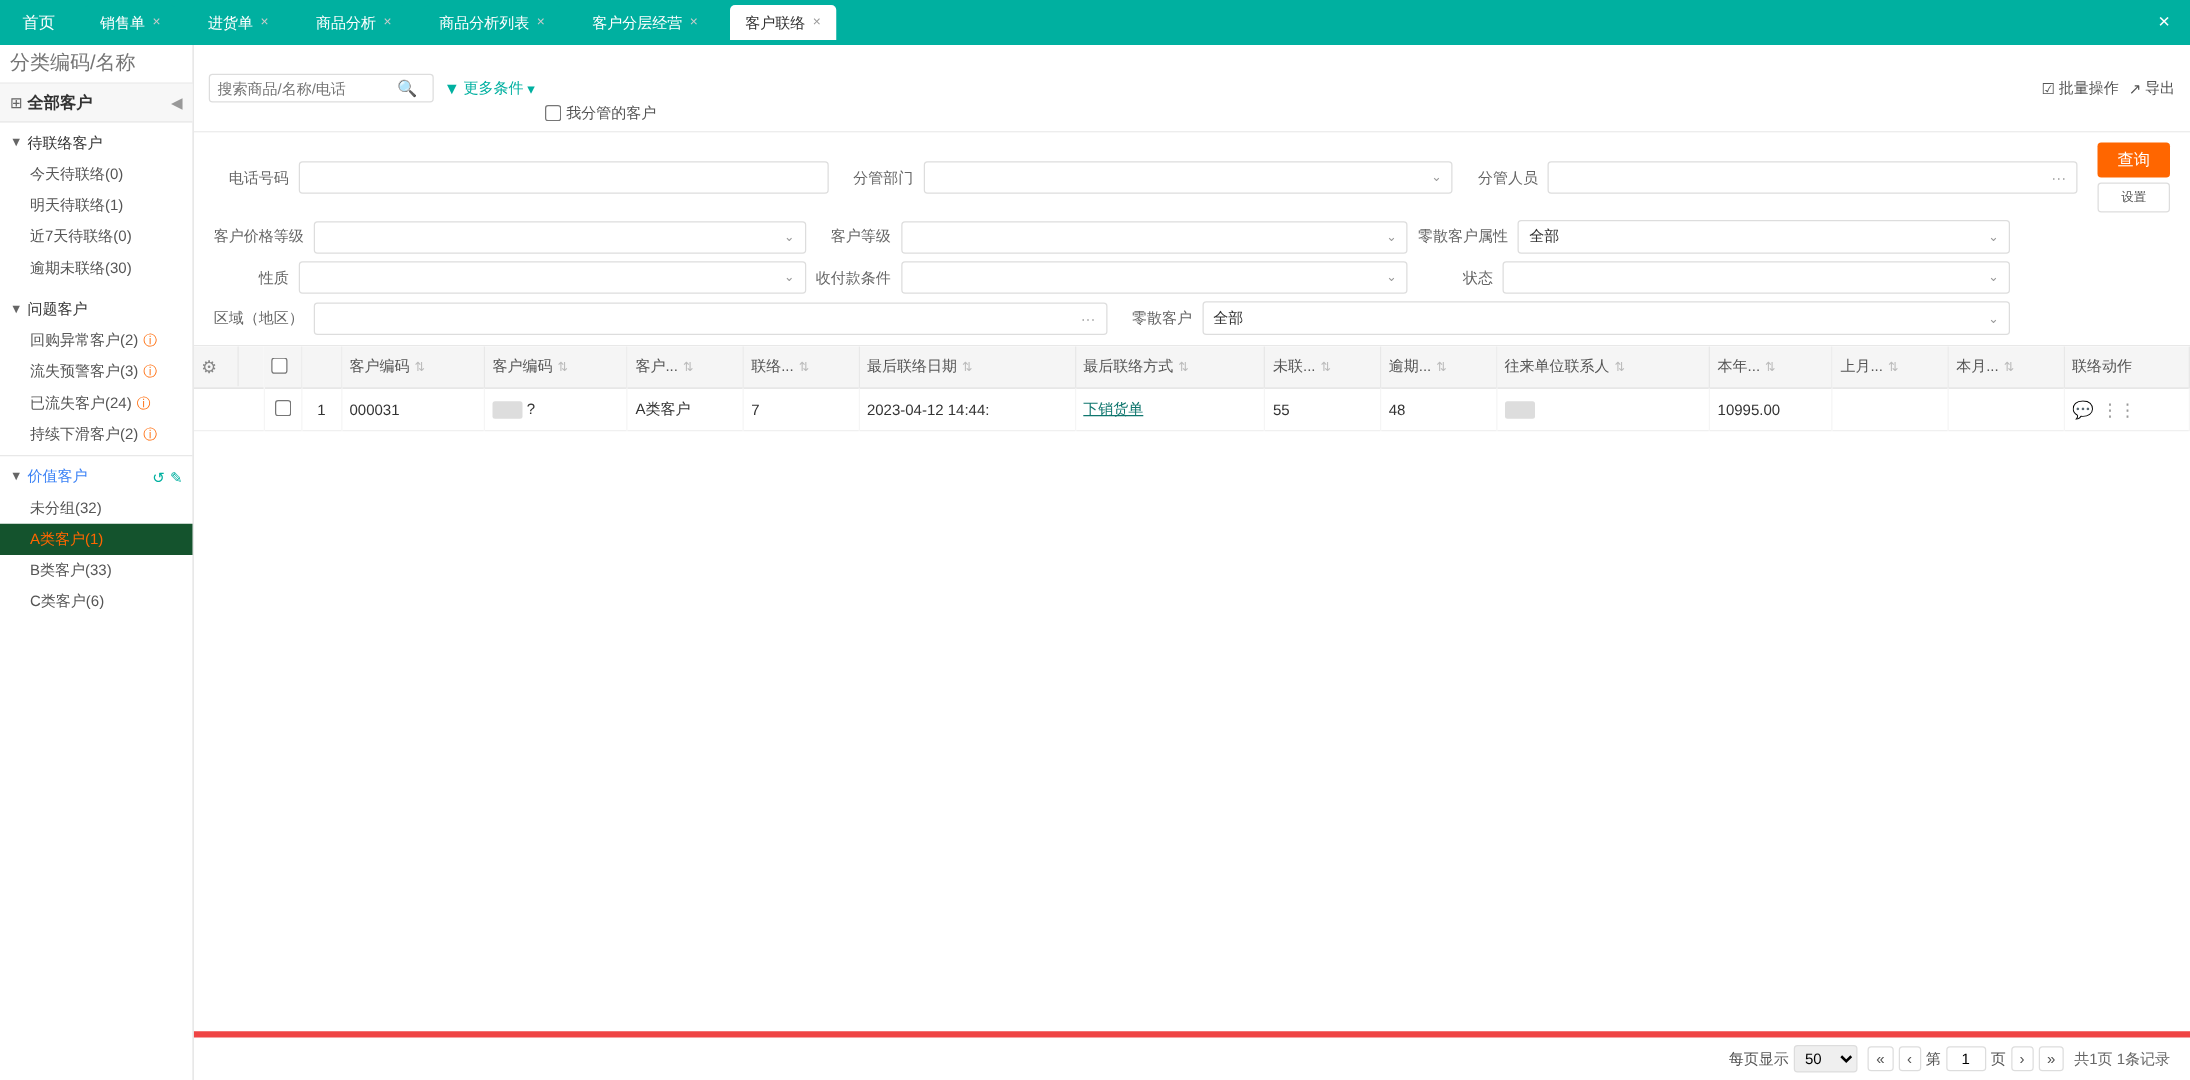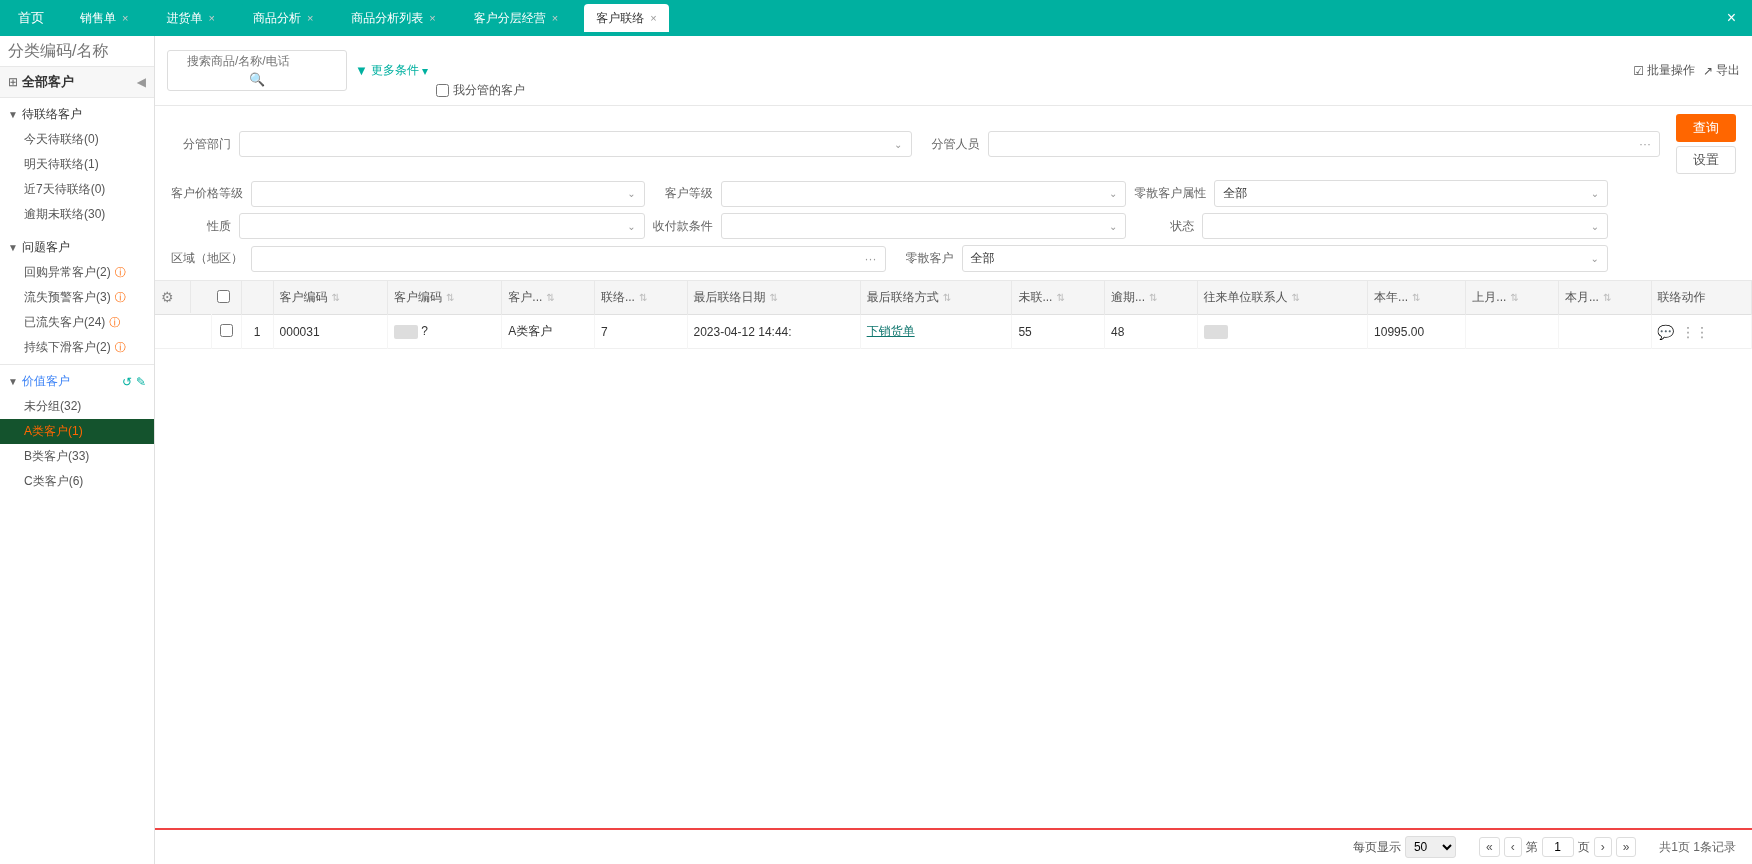--- a/index.html
+++ b/index.html
@@ -197,21 +197,20 @@
       border-bottom: 1px solid #e8e8e8;
     }
     .filter-search {
       display: flex;
       align-items: center;
       border: 1px solid #ddd;
       border-radius: 3px;
       padding: 3px 6px;
       gap: 4px;
       width: 180px;
-      flex-direction: column;
     }
     .filter-search input {
       border: none;
       outline: none;
       font-size: 12px;
       color: #666;
       width: 140px;
       background: transparent;
     }
     .filter-search .search-icon {
@@ -324,21 +323,21 @@
       cursor: pointer;
       font-size: 13px;
     }
     .btn-setting {
       background: #fff;
       color: #555;
       border: 1px solid #ddd;
       border-radius: 3px;
       padding: 4px 16px;
       cursor: pointer;
-      font-size: 13px;
+      font-size: 10px;
     }
 
     
     .table-container {
       flex: 1;
       overflow: auto;
       background: #fff;
       margin: 0;
     }
     table {
@@ -407,26 +406,26 @@
       width: 24px;
       height: 14px;
       background: #ddd;
       border-radius: 2px;
       vertical-align: middle;
     }
 
     
     .pagination {
       background: #fff;
-      border-top: 2px solid #ef4444;
+      border-top: 5px solid #ef4444;
       padding: 6px 16px;
       display: flex;
       align-items: center;
       justify-content: flex-end;
-      gap: 23px;
+      gap: 8px;
     }
     .pagination .per-page {
       display: flex;
       align-items: center;
       gap: 4px;
       color: #555;
     }
     .pagination .per-page select {
       border: 1px solid #ddd;
       border-radius: 3px;
@@ -612,20 +611,26 @@
         <div class="export-btn">
           <span>↗</span>
           <span>导出</span>
         </div>
       </div>
     </div>
 
     <div class="filter-panel">
 
       <div class="filter-row">
+        <div class="filter-field">
+          <span class="field-label">电话号码</span>
+          <div class="field-input">
+            <span></span>
+          </div>
+        </div>
         <div class="filter-field">
           <span class="field-label">分管部门</span>
           <div class="field-input">
             <span></span>
             <span class="chevron">⌄</span>
           </div>
         </div>
         <div class="filter-field">
           <span class="field-label">分管人员</span>
           <div class="field-input">

